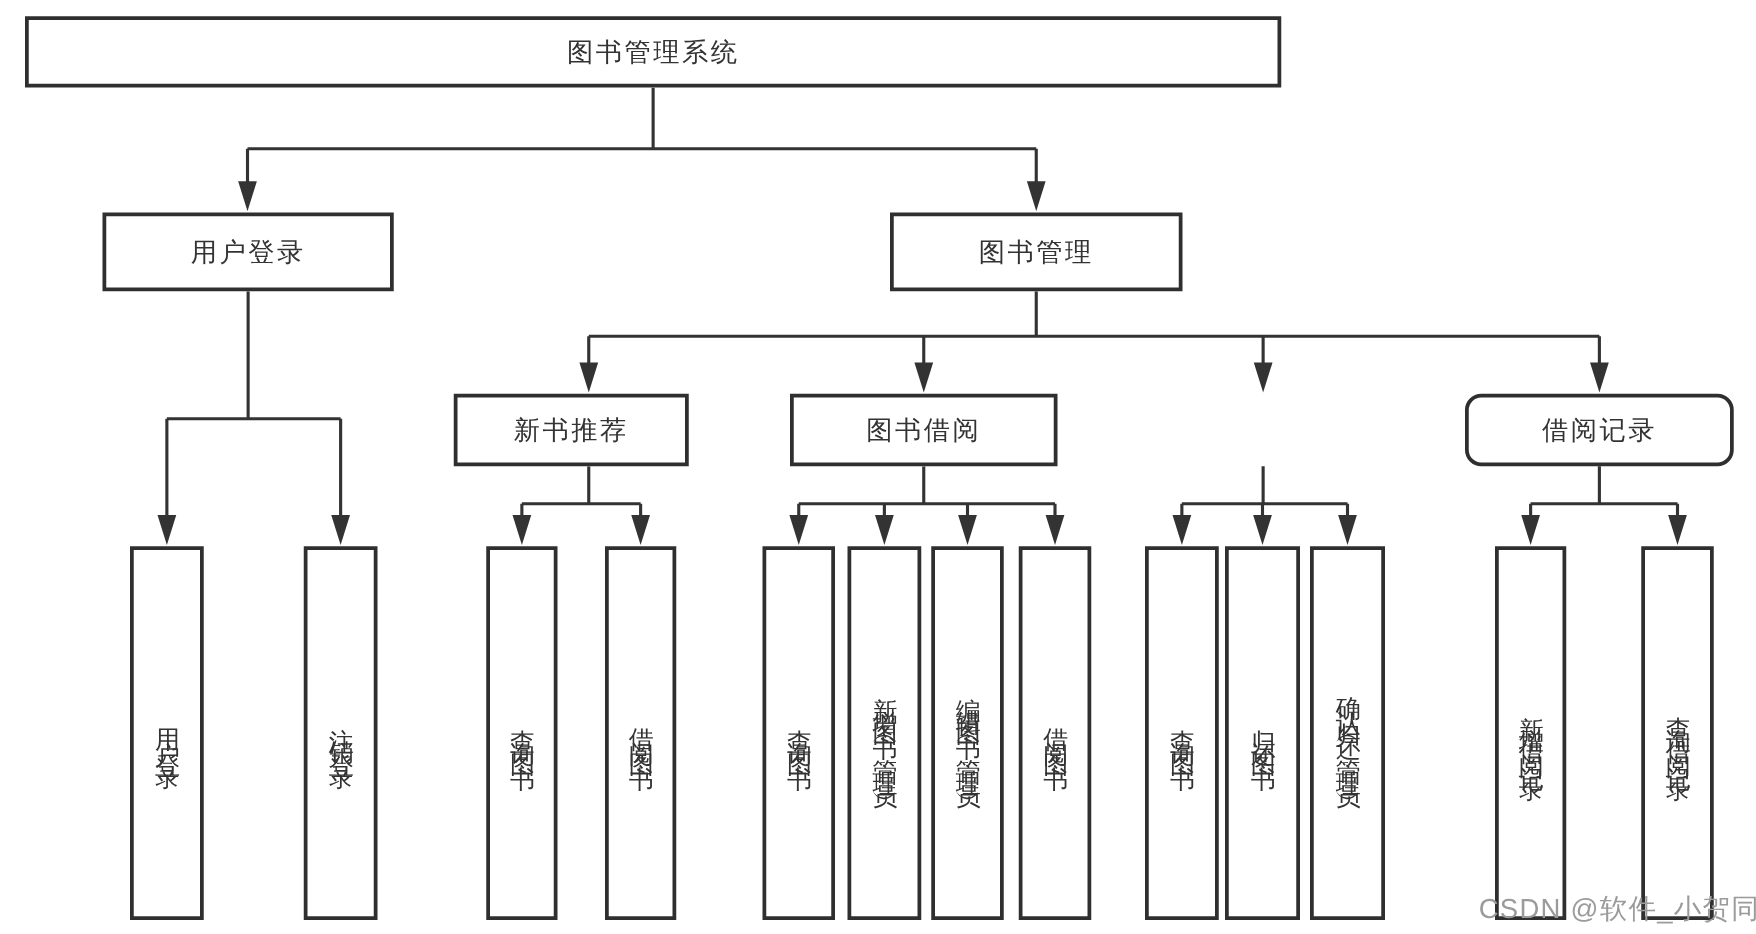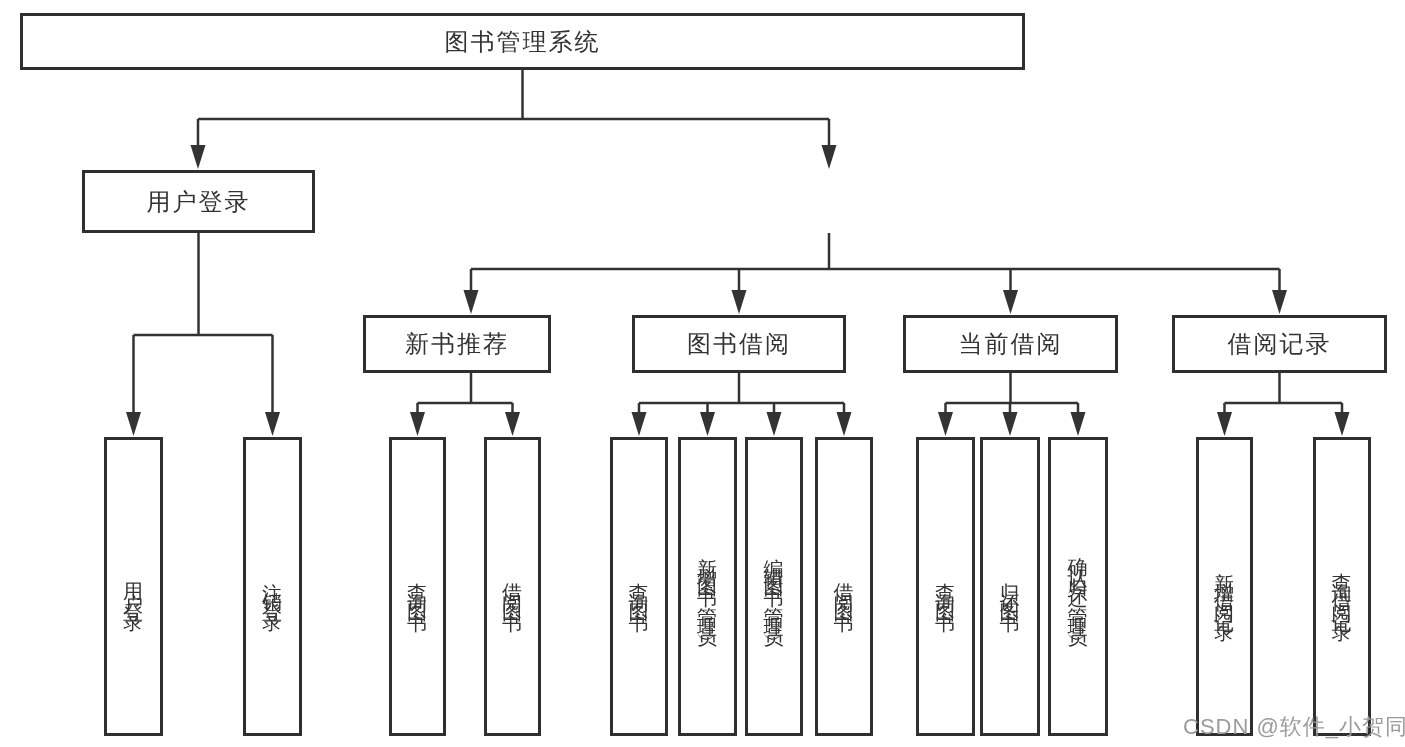--- a/index.html
+++ b/index.html
@@ -20,21 +20,21 @@
   .node {
     position: absolute;
     box-sizing: border-box;
     border: 3px solid #2f2f2f;
     background: #ffffff;
     display: flex;
     align-items: center;
     justify-content: center;
     color: #333333;
   }
-  .h-node { font-size: 24px; letter-spacing: 2px; }
+  .h-node { font-size: 21px; letter-spacing: 2px; }
   .leaf { }
   .leaf .v-label {
     writing-mode: vertical-rl;
     text-orientation: mixed;
     font-size: 20px;
     letter-spacing: 10px;
     line-height: 1;
     color: #333333;
     white-space: nowrap;
   }
@@ -120,31 +120,31 @@
     </g>
   </svg>
 
   <div class="node h-node" style="left:20px;top:13px;width:1005px;height:57px;">
     <span>图书管理系统</span>
   </div>
 
   <div class="node h-node" style="left:82px;top:170px;width:233px;height:63px;">
     <span>用户登录</span>
   </div>
+  <div class="node h-node" style="left:712px;top:170px;width:234px;height:63px;">
+    <span>图书管理</span>
+  </div>
 
   <div class="node h-node" style="left:363px;top:315px;width:188px;height:58px;">
     <span>新书推荐</span>
   </div>
   <div class="node h-node" style="left:632px;top:315px;width:214px;height:58px;justify-content:center;">
     <span>图书借阅</span>
   </div>
-  <div class="node h-node" style="left:903px;top:315px;width:215px;height:58px;">
-    <span>当前借阅</span>
-  </div>
-  <div class="node h-node" style="left:1172px;top:315px;width:215px;height:58px;">
+  <div class="node h-node" style="left:1172px;top:315px;width:215px;height:58px;border-radius:13px;">
     <span>借阅记录</span>
   </div>
 
   <div class="node leaf" style="left:104px;top:437px;width:59px;height:299px;">
     <span class="v-label">用户登录</span>
   </div>
   <div class="node leaf" style="left:243px;top:437px;width:59px;height:299px;">
     <span class="v-label">注销登录</span>
   </div>
 

